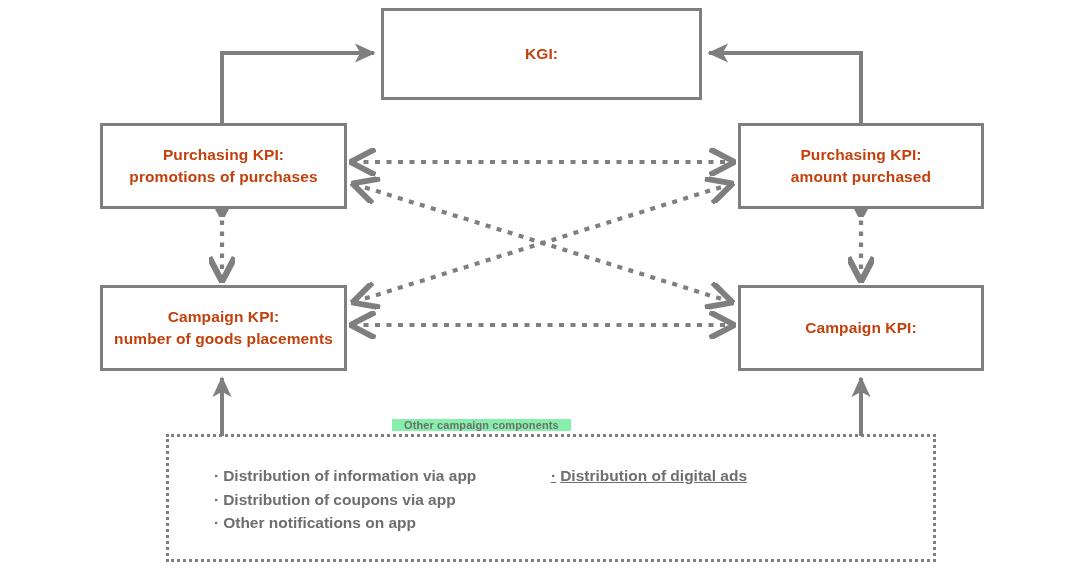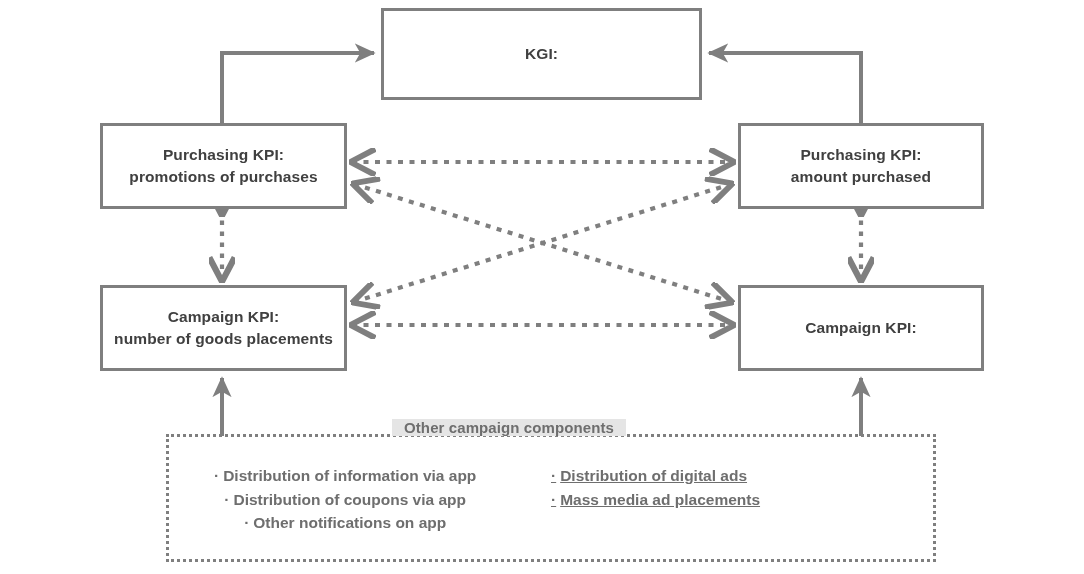--- a/index.html
+++ b/index.html
@@ -16,21 +16,21 @@
 
   .node{
     position:absolute;
     box-sizing:border-box;
     border:3px solid #7f7f7f;
     background:#ffffff;
     display:flex;
     flex-direction:column;
     align-items:center;
     justify-content:center;
-    color:#404040;
+    color:#c2410c;
     font-size:15.5px;
     font-weight:bold;
     line-height:1.42;
     text-align:center;
     letter-spacing:.1px;
     z-index:3;
   }
   .node .l1,.node .l2{display:block;white-space:nowrap;}
 
   #kgi{left:381px;top:8px;width:321px;height:92px;}
@@ -44,38 +44,38 @@
     left:166px;top:434px;width:770px;height:128px;
     box-sizing:border-box;
     border:3px dotted #7f7f7f;
     background:transparent;
     z-index:2;
   }
   #other-title{
     position:absolute;
     left:392px;top:419px;
     padding:0 12px;
-    background:#e5e5e5;
+    background:#86efac;
     color:#6e6e6e;
-    font-size:15px;
+    font-size:11px;
     font-weight:bold;
     white-space:nowrap;
     z-index:4;
     letter-spacing:.1px;
   }
   .col{
     position:absolute;
     color:#6e6e6e;
     font-size:15.5px;
     font-weight:bold;
     line-height:1.52;
     z-index:4;
     white-space:nowrap;
   }
-  #col-left{left:214px;top:464px;text-align:center;}
+  #col-left{left:214px;top:464px;}
   #col-right{left:551px;top:464px;text-decoration:underline;}
   .col .li{display:block;}
   .col .li .dot{margin-right:4px;}
 </style>
 </head>
 <body>
 
 <div id="stage">
 
   <svg id="wires" viewBox="0 0 1084 574" width="1084" height="574" xmlns="http://www.w3.org/2000/svg">
@@ -162,16 +162,15 @@
   <div id="other-title">Other campaign components</div>
 
   <div class="col" id="col-left">
     <span class="li"><span class="dot">·</span><span>Distribution of information via app</span></span>
     <span class="li"><span class="dot">·</span><span>Distribution of coupons via app</span></span>
     <span class="li"><span class="dot">·</span><span>Other notifications on app</span></span>
   </div>
 
   <div class="col" id="col-right">
     <span class="li"><span class="dot">·</span><span>Distribution of digital ads</span></span>
-    <span class="li"><span class="dot">·</span><span>Mass media ad placements</span></span>
   </div>
 
 </div>
 
 </body></html>

